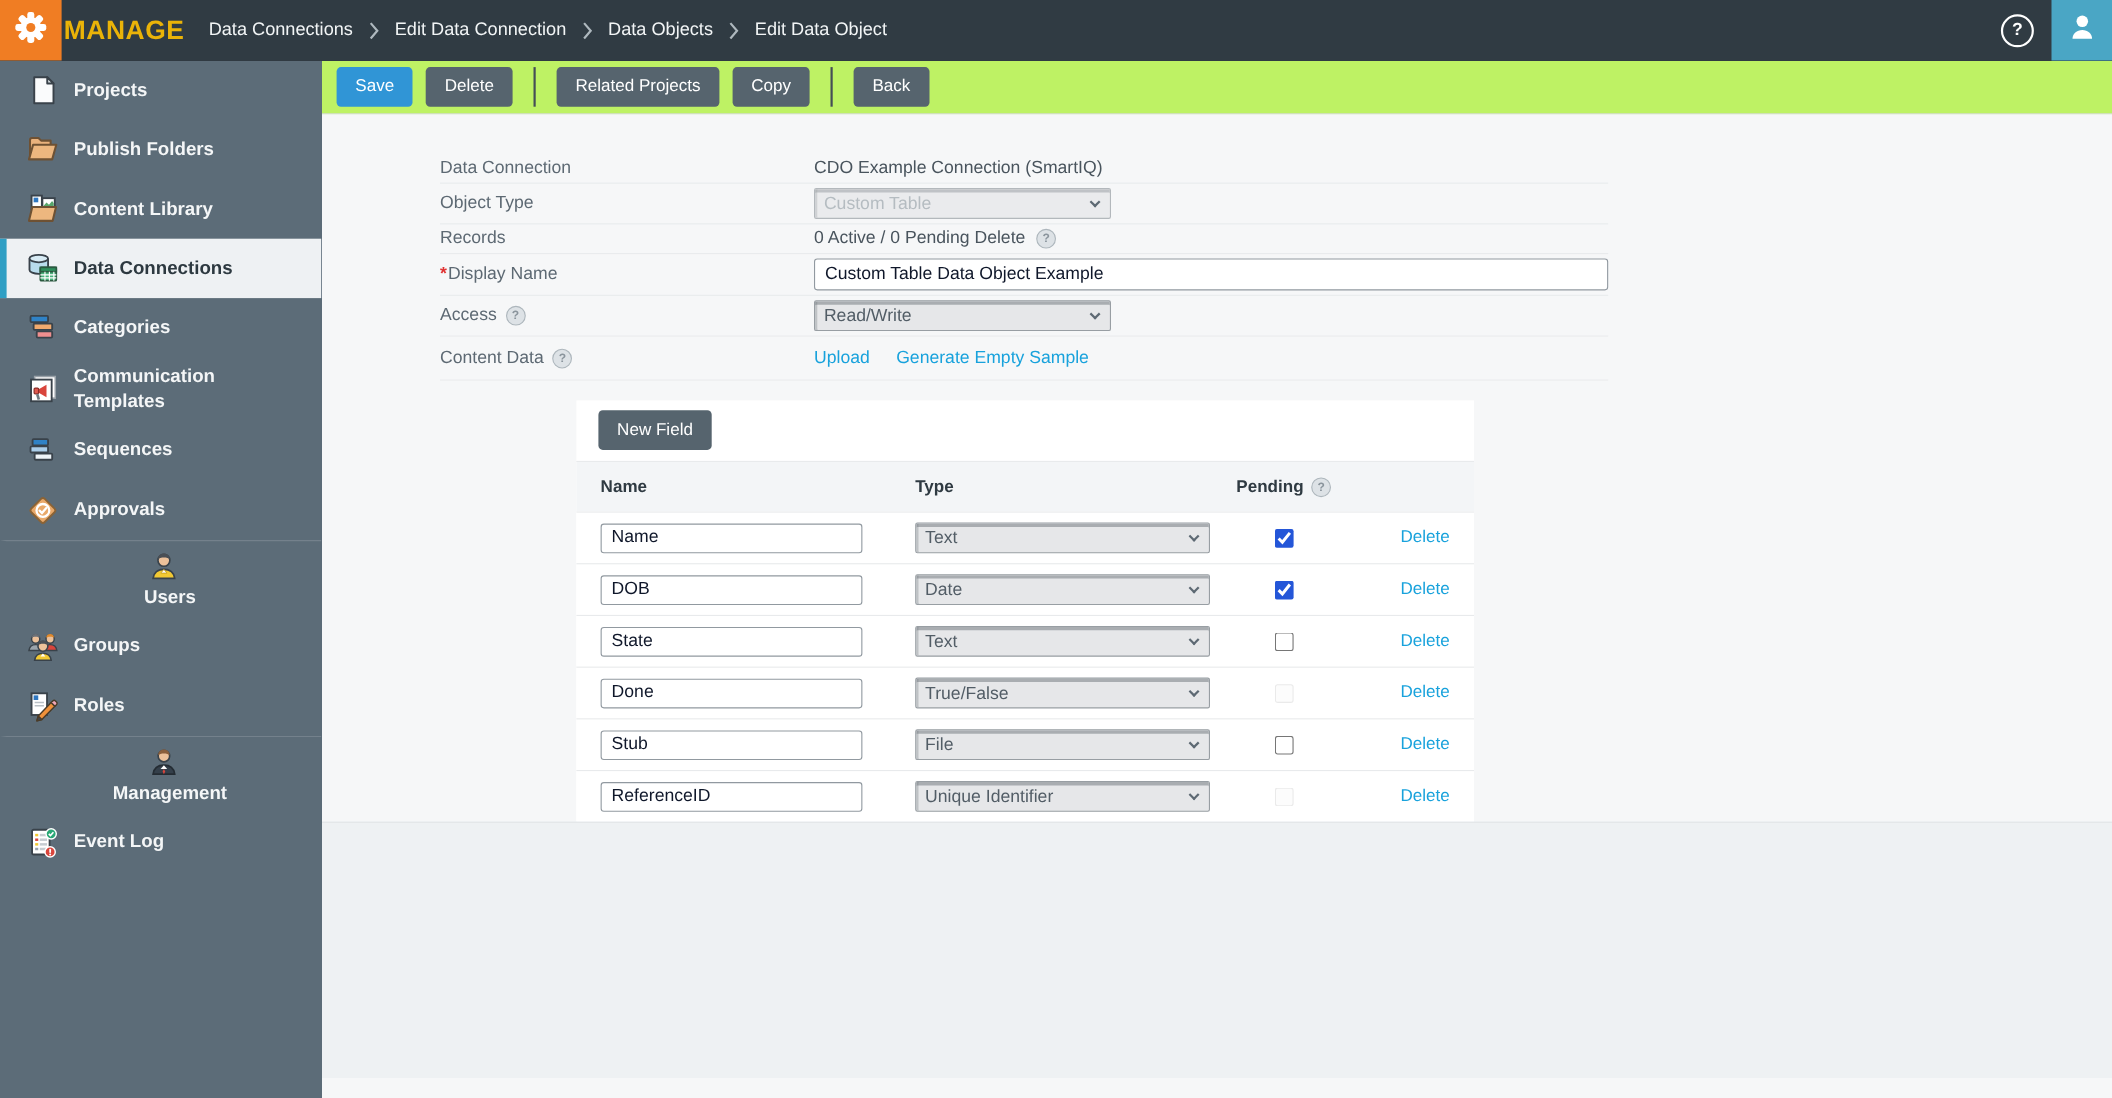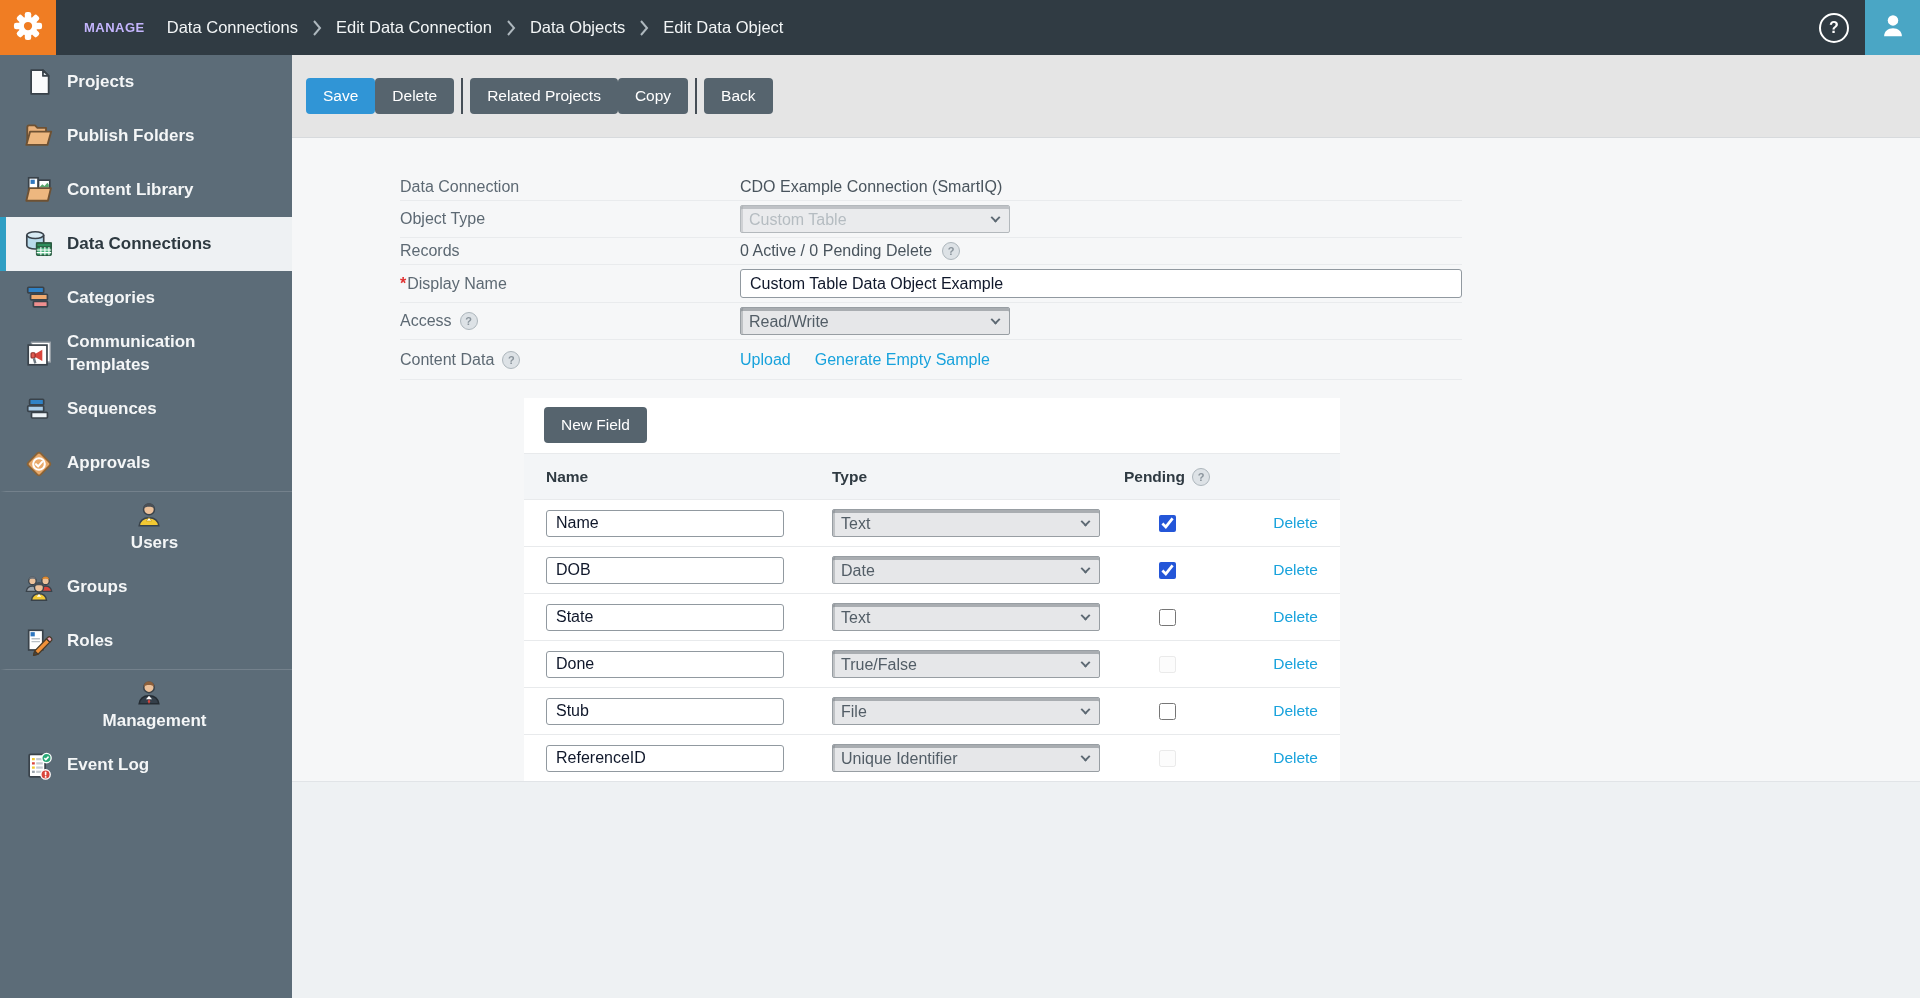--- a/index.html
+++ b/index.html
@@ -1,40 +1,40 @@
 <!DOCTYPE html>
 <html><head>
 <meta charset="utf-8">
 <style>
   * { box-sizing: border-box; margin: 0; padding: 0; }
   html,body { width:1920px; height:998px; overflow:hidden; font-family:"Liberation Sans", sans-serif; background:#f6f7f8; }
 
   
   .topbar { position:fixed; top:0; left:0; width:1920px; height:55px; background:#303b43; display:flex; align-items:center; z-index:10; }
   .gear-box { width:56px; height:55px; background:#f07d23; display:flex; align-items:center; justify-content:center; flex:0 0 auto; cursor:pointer; }
-  .brand { color:#c4b5fd; font-size:13px; font-weight:bold; letter-spacing:.5px; margin-left:28px; }
+  .brand { color:#eab308; font-size:24px; font-weight:bold; letter-spacing:.5px; margin-left:2px; }
   .crumbs { display:flex; align-items:center; margin-left:22px; gap:14px; }
   .crumb { color:#f2f5f6; font-size:16.5px; }
   .crumb-sep { display:flex; align-items:center; }
   .topbar-right { margin-left:auto; display:flex; align-items:center; }
   .help-top { width:30px; height:30px; border:2px solid #fff; border-radius:50%; color:#fff; font-size:16px; font-weight:bold; display:flex; align-items:center; justify-content:center; margin-right:16px; cursor:pointer; }
   .user-box { width:55px; height:55px; background:#4aa6c5; display:flex; align-items:center; justify-content:center; cursor:pointer; }
 
   
   .sidebar { position:fixed; top:55px; left:0; width:292px; height:943px; background:#5c6c78; z-index:5; }
   .side-item { display:flex; align-items:center; min-height:54px; padding:6px 16px 6px 16px; cursor:pointer; border-left:6px solid transparent; }
   .side-item.divided { border-top:1px solid rgba(255,255,255,.15);flex-direction:column; }
   .side-icon { width:34px; height:32px; flex:0 0 34px; display:flex; align-items:center; justify-content:center; }
   .side-label { color:#f4f6f7; font-size:17px; font-weight:700; margin-left:11px; line-height:1.35; max-width:205px; }
   .side-item.selected { background:#eef1f3; border-left-color:#2f9fc4; }
   .side-item.selected .side-label { color:#2d3940; }
 
   
   .main { margin-left:292px; padding-top:55px; }
-  .toolbar { height:83px; background:#e5e5e5; border-bottom:1px solid #d7dadd; display:flex; align-items:center; padding-left:14px; gap:0; }
+  .toolbar { height:49px; background:#bef264; border-bottom:1px solid #d7dadd; display:flex; align-items:center; padding-left:14px; gap:12px; }
   .btn { border:none; border-radius:4px; color:#fff; font-family:inherit; font-size:15.5px; padding:9px 17px; cursor:pointer; background:#56646e; }
   .btn.primary { background:#3095d6; }
   .vdiv { width:2px; height:36px; background:#454e56; margin:0 7px; }
 
   .content { min-height:643px; padding-top:36px; background:#f6f7f8; }
 
   
   .form-section { margin-left:108px; width:1062px; }
   .frow { display:flex; align-items:center; border-bottom:1px solid #e9ebed; padding:4px 0; min-height:27px; }
   .flabel { width:340px; color:#5d6973; font-size:16px; display:flex; align-items:center; gap:8px; flex:0 0 340px; }

